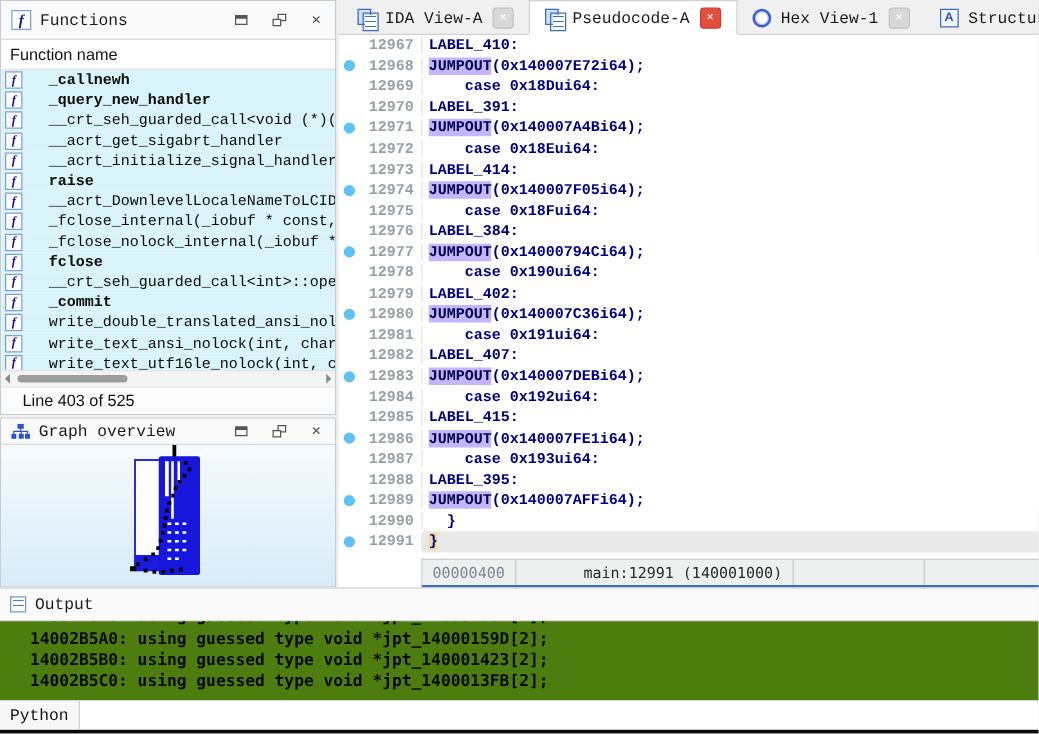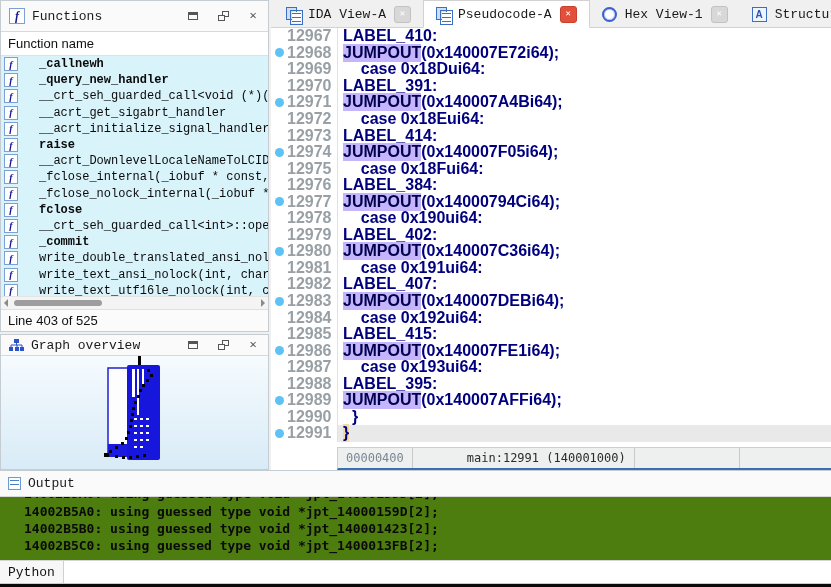--- a/index.html
+++ b/index.html
@@ -35,36 +35,36 @@
   .fnlist{flex:1;overflow:hidden;background:#fff;}
   .fnrow{display:flex;align-items:center;gap:5px;height:16.2px;padding:0 3px;background:#d9f3fb;white-space:nowrap;overflow:hidden;}
   .fnicon{width:12px;height:12px;font-size:10px;}
   .fnlabel{font-family:"Liberation Mono",monospace;font-size:12px;color:#0a0a0a;white-space:pre;margin-left:16px;}
   .fnlabel.b{font-weight:bold;}
   .hscroll{height:12px;background:#f4f4f4;border-top:1px solid #e4e4e4;position:relative;}
   .hthumb{position:absolute;left:13px;top:3px;width:88px;height:6px;border-radius:3px;background:#9d9d9d;}
   .harrow{position:absolute;top:2px;width:0;height:0;border:4px solid transparent;}
   .harrow.left{left:3px;border-right-color:#8a8a8a;border-left:none;}
   .harrow.right{right:3px;border-left-color:#8a8a8a;border-right:none;}
-  .fnstatus{height:21px;line-height:21px;padding:0 7px;border-top:1px solid #e0e0e0;background:#fbfbfb;font-size:13px;color:#111;}
+  .fnstatus{height:21px;line-height:21px;padding:0 17px;border-top:1px solid #e0e0e0;background:#fbfbfb;font-size:13px;color:#111;}
   
   .graph{position:absolute;left:0;top:334px;width:269px;height:136px;display:flex;flex-direction:column;}
   .graph .ptitle{height:25px;text-align:right;}
   .gcontent{flex:1;background:linear-gradient(to bottom,#f6fbfe,#d8ebf7);}
   
   .rightcol{position:absolute;left:271px;top:0;width:560px;height:470px;display:flex;flex-direction:column;}
   .tabbar{display:flex;align-items:flex-end;height:27px;background:#f0f0f0;border-bottom:1px solid #d2d2d2;padding-left:3px;}
   .tab{display:flex;align-items:center;gap:8px;height:26px;padding:0 12px;font-family:"Liberation Mono",monospace;
        font-size:13px;color:#1a1a1a;white-space:nowrap;}
   .tab.active{background:#fff;border:1px solid #d2d2d2;border-bottom:1px solid #fff;margin-bottom:-1px;}
   .closebtn{display:inline-flex;align-items:center;justify-content:center;width:15px;height:15px;border-radius:3px;
             background:#d8d8d8;border:1px solid #c2c2c2;color:#fff;font-size:9px;font-weight:bold;line-height:1;}
   .closebtn.red{background:#e2503c;border-color:#c8402e;}
   
-  .code{flex:1;background:#fff;overflow:hidden;font-family:Liberation Sans, sans-serif;font-size:16px;font-weight:bold;}
+  .code{flex:1;background:#fff;overflow:hidden;font-family:Liberation Mono, monospace;font-size:12px;font-weight:bold;}
   .cline{display:flex;align-items:center;height:16.55px;}
   .dotcell{width:16px;display:flex;align-items:center;justify-content:center;flex:0 0 auto;}
   .bpdot{width:9px;height:9px;border-radius:50%;background:#5ec2f5;}
   .numcell{width:44px;text-align:right;color:#98a0a6;padding-right:6px;border-right:1px solid #e2e2e2;flex:0 0 auto;}
   .txtcell{flex:1;padding-left:5px;white-space:pre;color:#00007f;height:100%;display:flex;align-items:center;}
   .cline.cur .txtcell{background:#e9e9e9;}
   .macro{background:#c4b5fd;color:#00004d;}
   .bracehl{background:#f3d9a4;}
   
   .statusrow{height:23px;display:flex;background:#fff;}

